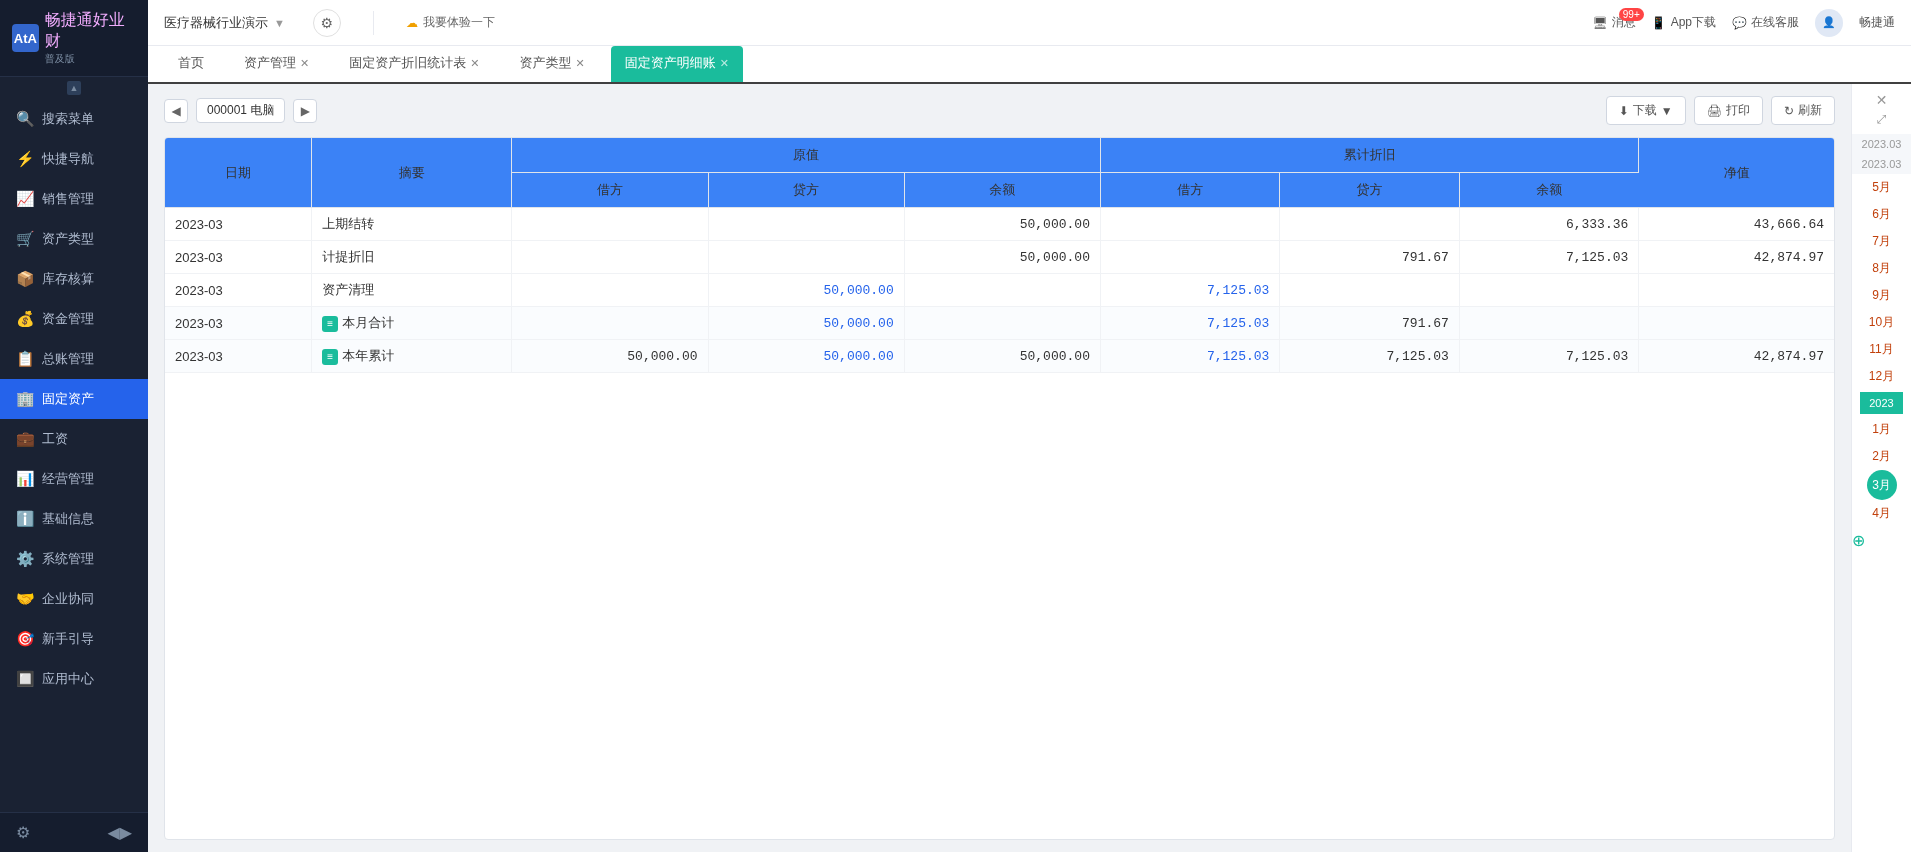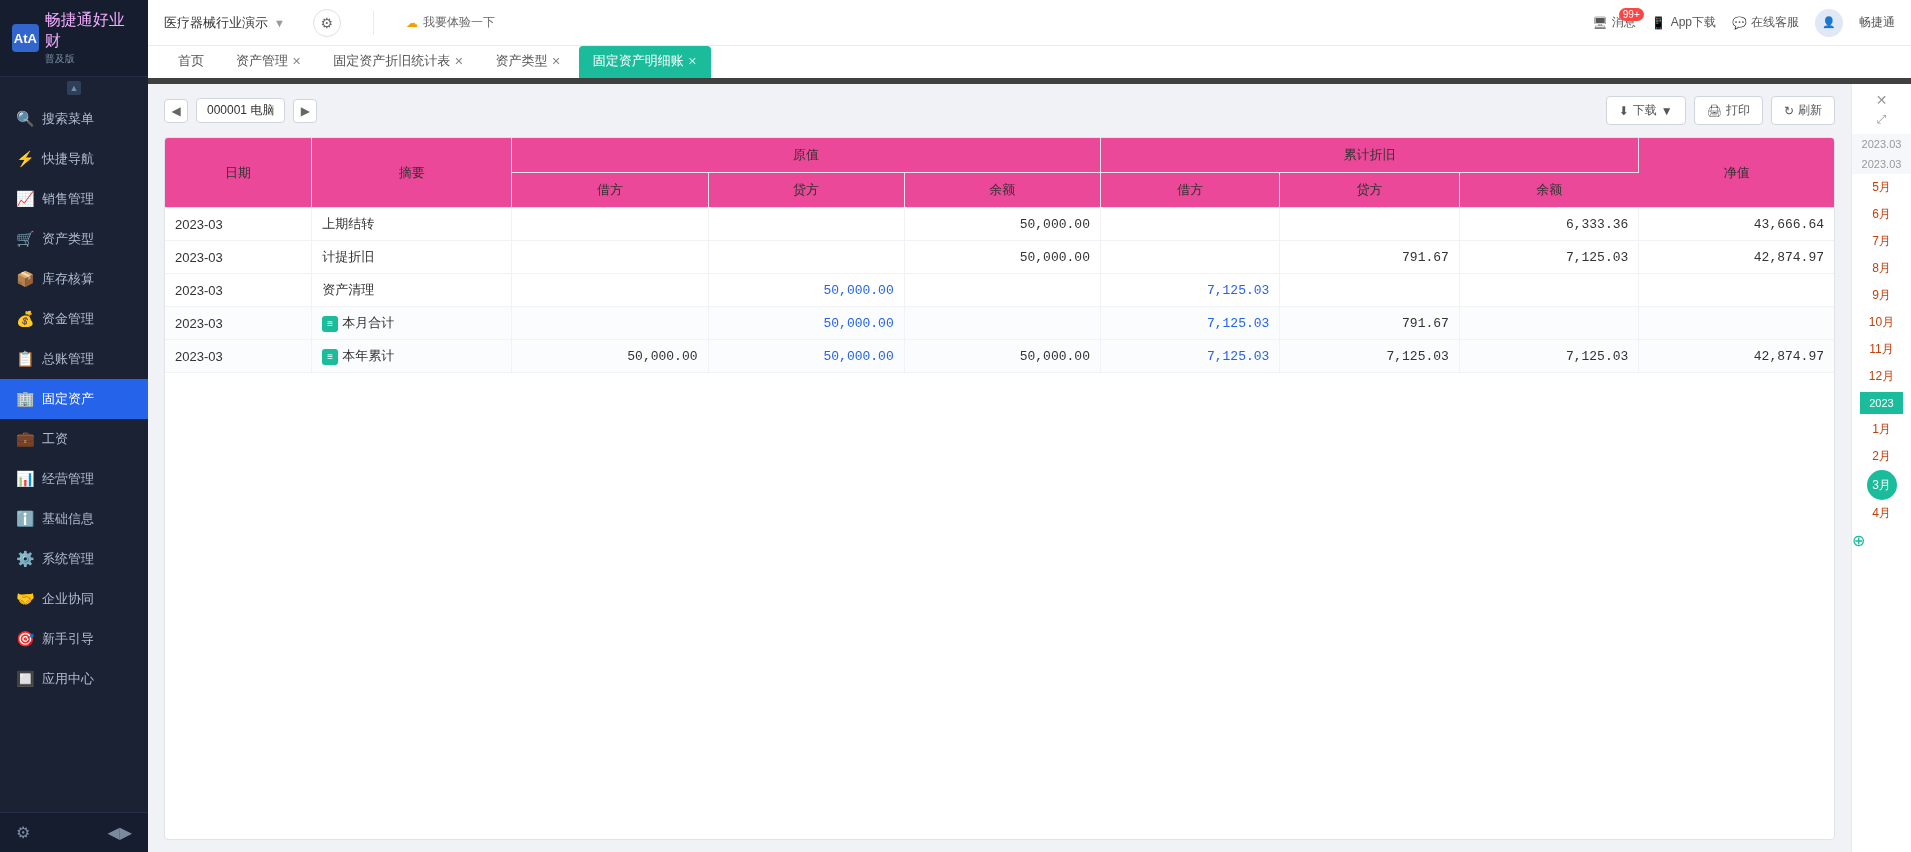--- a/index.html
+++ b/index.html
@@ -126,23 +126,23 @@
       background: #e0e8f5; display: flex; align-items: center; justify-content: center;
       font-size: 11px; color: #4466aa;
     }
 
     
     .tabs-bar {
       background: #fff;
       display: flex;
       align-items: center;
       padding: 0 16px;
-      border-bottom: 6px solid #404040;
+      border-bottom: 2px solid #404040;
       flex-shrink: 0;
-      gap: 4px;
+      gap: 12px;
       height: 38px;
     }
     .tab {
       display: flex; align-items: center; gap: 4px;
       padding: 6px 14px; font-size: 13px; color: #555;
       cursor: pointer; border-radius: 0;
       border-bottom: 2px solid transparent;
       height: 100%;
     }
     .tab.active {
@@ -200,21 +200,21 @@
       background: #fff;
       border-radius: 4px;
       border: 1px solid #e0e4ea;
     }
     table {
       width: 100%;
       border-collapse: collapse;
       font-size: 13px;
     }
     thead tr th {
-      background: #ec4899;
+      background: #3b82f6;
       padding: 8px 10px;
       text-align: center;
       color: #333;
       font-weight: 500;
       border-bottom: 1px solid #e0e4ea;
       border-right: 1px solid #e0e4ea;
       white-space: nowrap;
     }
     thead tr th:last-child { border-right: none; }
     tbody tr td {

